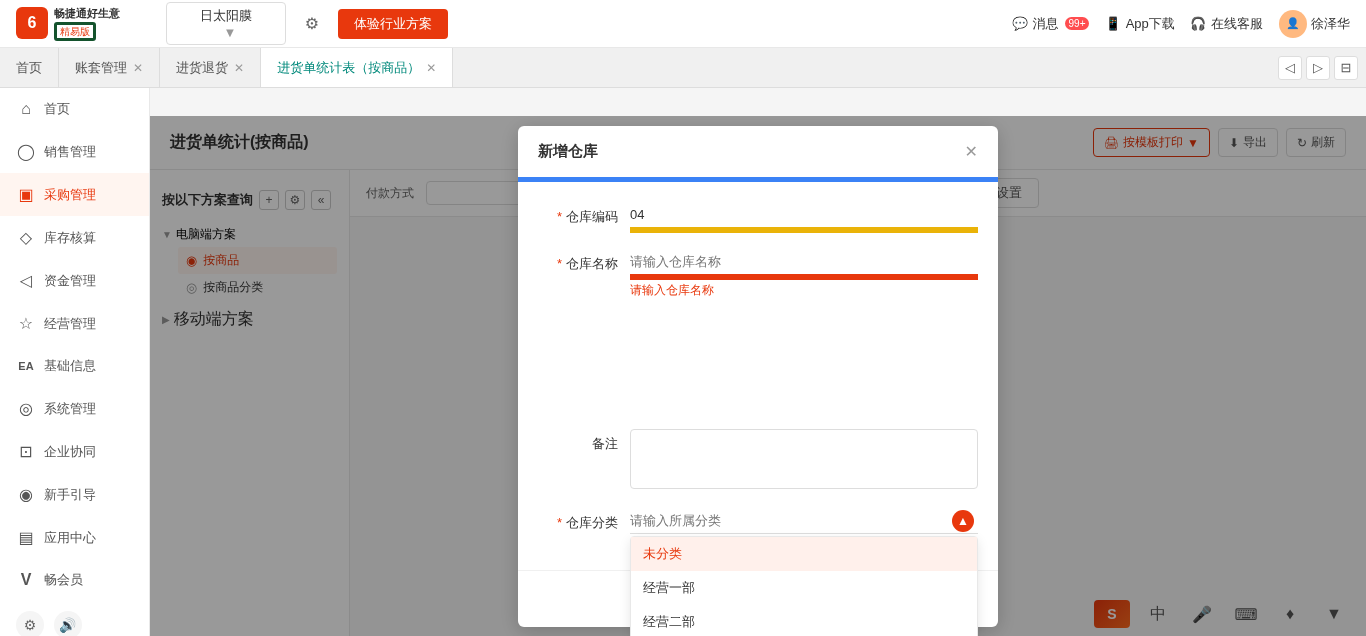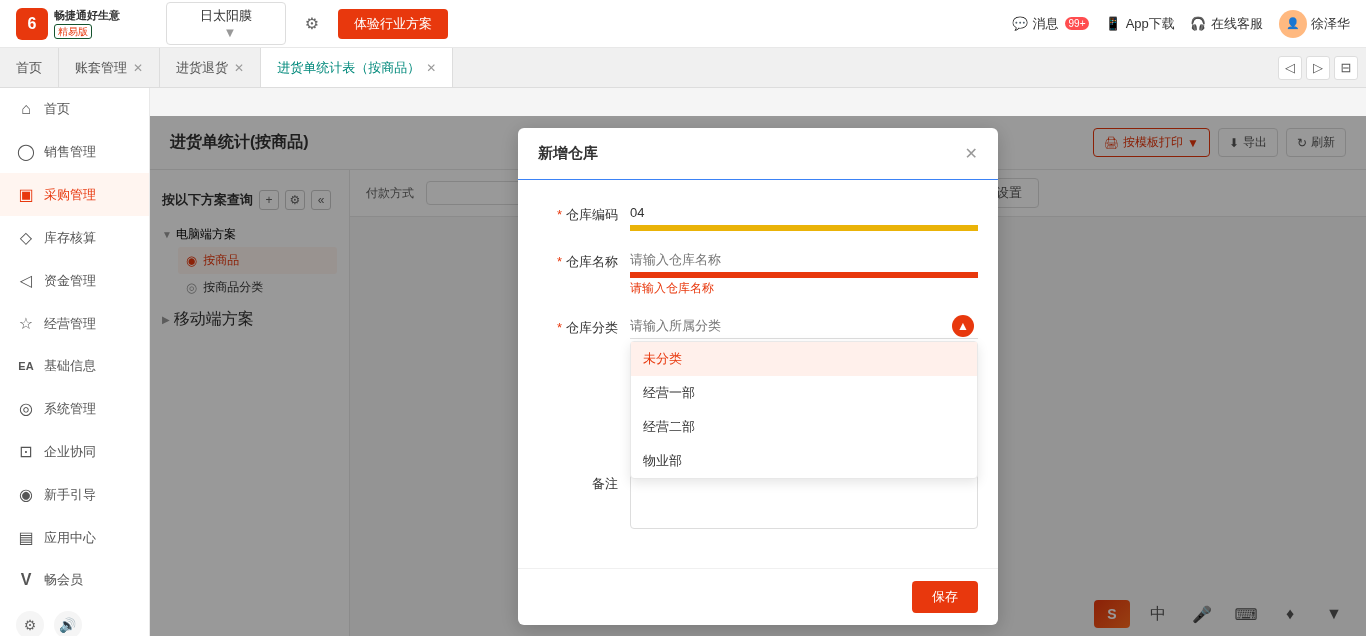--- a/index.html
+++ b/index.html
@@ -204,21 +204,21 @@
     }
     .modal {
       background: #fff;
       border-radius: 6px;
       width: 500px;
       box-shadow: 0 4px 20px rgba(0,0,0,0.2);
       position: relative;
     }
     .modal-header {
       padding: 16px 20px;
-      border-bottom: 1px solid #3b82f6;
+      border-bottom: 5px solid #3b82f6;
       display: flex; align-items: center;
     }
     .modal-title {
       font-size: 15px; font-weight: bold; color: #333;
       flex: 1;
     }
     .modal-close {
       cursor: pointer; color: #999; font-size: 16px;
     }
     .modal-body {
@@ -347,21 +347,21 @@
 </head>
 <body>
 
 <div class="top-header">
   <div class="logo-area">
     <div class="logo-icon">
       <span>6</span>
     </div>
     <div class="logo-text">
       <div style="font-size:11px;font-weight:bold;color:#333;">畅捷通好生意</div>
-      <div style="font-size:10px;color:#e8380d;border:1px solid #14532d;border-radius:3px;padding:0 3px;display:inline-block;margin-top:2px;">精易版</div>
+      <div style="font-size:10px;color:#e8380d;border:3px solid #14532d;border-radius:3px;padding:0 3px;display:inline-block;margin-top:2px;">精易版</div>
     </div>
   </div>
 
   <div class="store-selector">
     <span>日太阳膜</span>
     <span class="arrow">▼</span>
   </div>
 
   <div class="settings-btn">
     <span>⚙</span>
@@ -573,44 +573,44 @@
             <div class="form-control">
               <input class="form-input" type="text" value="04" style="">
             </div>
           </div>
 
           <div class="form-row">
             <span class="form-label required">仓库名称</span>
             <div class="form-control">
               <input class="form-input error" type="text" placeholder="请输入仓库名称" style="">
               <div class="form-error">请输入仓库名称</div>
+            </div>
+          </div>
+
+          <div class="form-row" style="margin-top: 130px;">
+            <span class="form-label">备注</span>
+            <div class="form-control">
+              <textarea class="form-textarea" style=""></textarea>
             </div>
           </div>
 
           <div class="form-row" style="align-items:flex-start;">
             <span class="form-label required">仓库分类</span>
             <div class="form-control form-select-container" style="position:relative;">
               <input class="form-select-input" type="text" placeholder="请输入所属分类" style="">
               <div class="form-select-arrow">▲</div>
               
               <div class="dropdown-list">
                 <div class="dropdown-item selected">未分类</div>
                 <div class="dropdown-item">经营一部</div>
                 <div class="dropdown-item">经营二部</div>
                 <div class="dropdown-item">物业部</div>
               </div>
             </div>
           </div>
-
-          <div class="form-row" style="margin-top: 130px;">
-            <span class="form-label">备注</span>
-            <div class="form-control">
-              <textarea class="form-textarea" style=""></textarea>
-            </div>
-          </div>
         </div>
         <div class="modal-footer">
           <button class="btn-save">保存</button>
         </div>
       </div>
     </div>
   </div>
 </div>
 
 <div class="bottom-bar">

